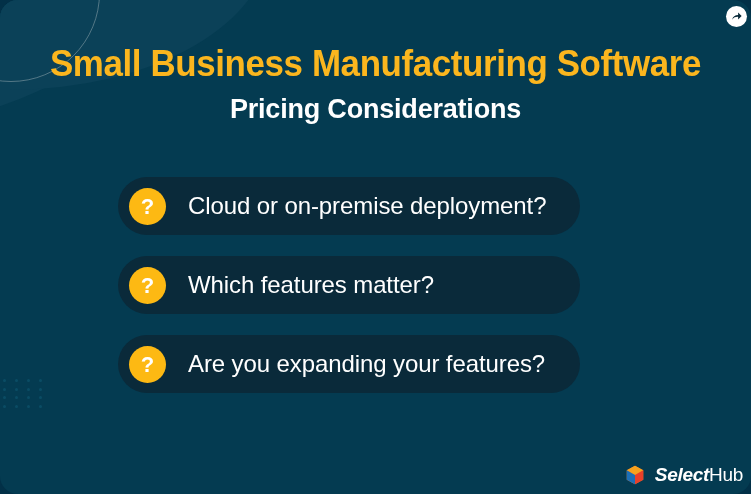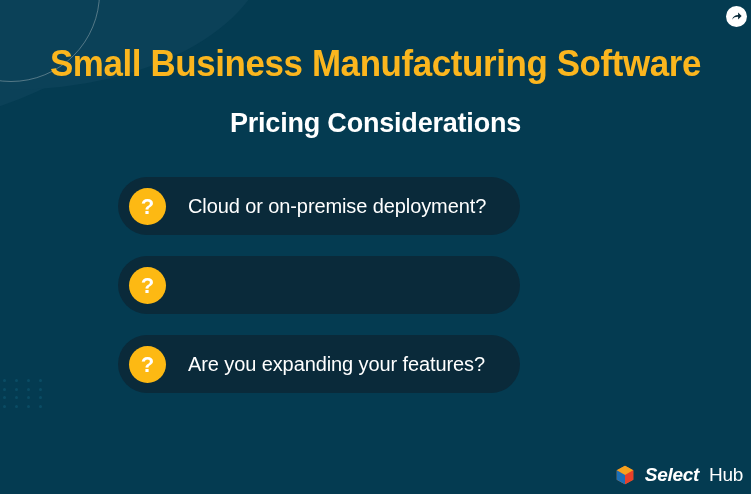--- a/index.html
+++ b/index.html
@@ -9,20 +9,21 @@
     overflow:hidden;
     background:#023047;
     font-family:"Liberation Sans", sans-serif;
   }
 
   .slide {
     position:relative;
     width:751px; height:494px;
     background:#043B51;
     overflow:hidden;
+    border-radius:18px;
   }
 
   
   .bg-wave {
     position:absolute;
     left:-170px; top:-200px;
     width:430px; height:330px;
     background:#0B4158;
     border-radius:0 0 100% 0;
     transform:rotate(-2deg);
@@ -82,21 +83,21 @@
   .title {
     color:#FBB61E;
     font-size:36px;
     line-height:46px;
     font-weight:bold;
     letter-spacing:-0.4px;
     transform:scaleX(.97);
     white-space:nowrap;
   }
   .subtitle {
-    margin-top:19px;
+    margin-top:5px;
     color:#FFFFFF;
     font-size:27px;
     line-height:34px;
     font-weight:bold;
     letter-spacing:-0.2px;
     white-space:nowrap;
   }
 
   
   .pill-list {
@@ -124,21 +125,21 @@
     color:#FFFFFF;
     font-size:22px;
     font-weight:bold;
     line-height:37px;
     text-align:center;
     margin-right:22px;
     user-select:none;
   }
   .pill-text {
     color:#FFFFFF;
-    font-size:20px;
+    font-size:24px;
     line-height:24px;
     letter-spacing:-0.1px;
     white-space:nowrap;
   }
 
   
   .logo {
     position:absolute;
     right:8px; bottom:8px;
     display:flex;
@@ -149,21 +150,21 @@
   }
   .logo-mark { width:22px; height:22px; display:block; }
   .logo-text {
     color:#FFFFFF;
     font-size:19px;
     line-height:22px;
     letter-spacing:-0.3px;
     white-space:nowrap;
   }
   .logo-text .lt-bold { font-weight:bold;font-style:italic; }
-  .logo-text .lt-light { font-weight:normal;margin-left:10px; }
+  .logo-text .lt-light { font-weight:normal; }
 </style>
 </head>
 <body>
 
 <div class="slide">
 
   <div class="bg-wave"></div>
   <div class="bg-wave2"></div>
   <div class="bg-arc"></div>
   <div class="dot-grid" id="dotGrid">
@@ -198,20 +199,21 @@
     <div class="subtitle">Pricing Considerations</div>
   </div>
 
   <div class="pill-list" id="pillList">
       <div class="pill">
         <div class="q-badge">?</div>
         <div class="pill-text">Cloud or on-premise deployment?</div>
       </div>
       <div class="pill">
         <div class="q-badge">?</div>
+        <div class="pill-text">Which features matter?</div>
       </div>
       <div class="pill">
         <div class="q-badge">?</div>
         <div class="pill-text">Are you expanding your features?</div>
       </div>
     </div>
 
   <div class="logo">
     <span>
       <svg class="logo-mark" viewBox="0 0 40 40" aria-hidden="true">

